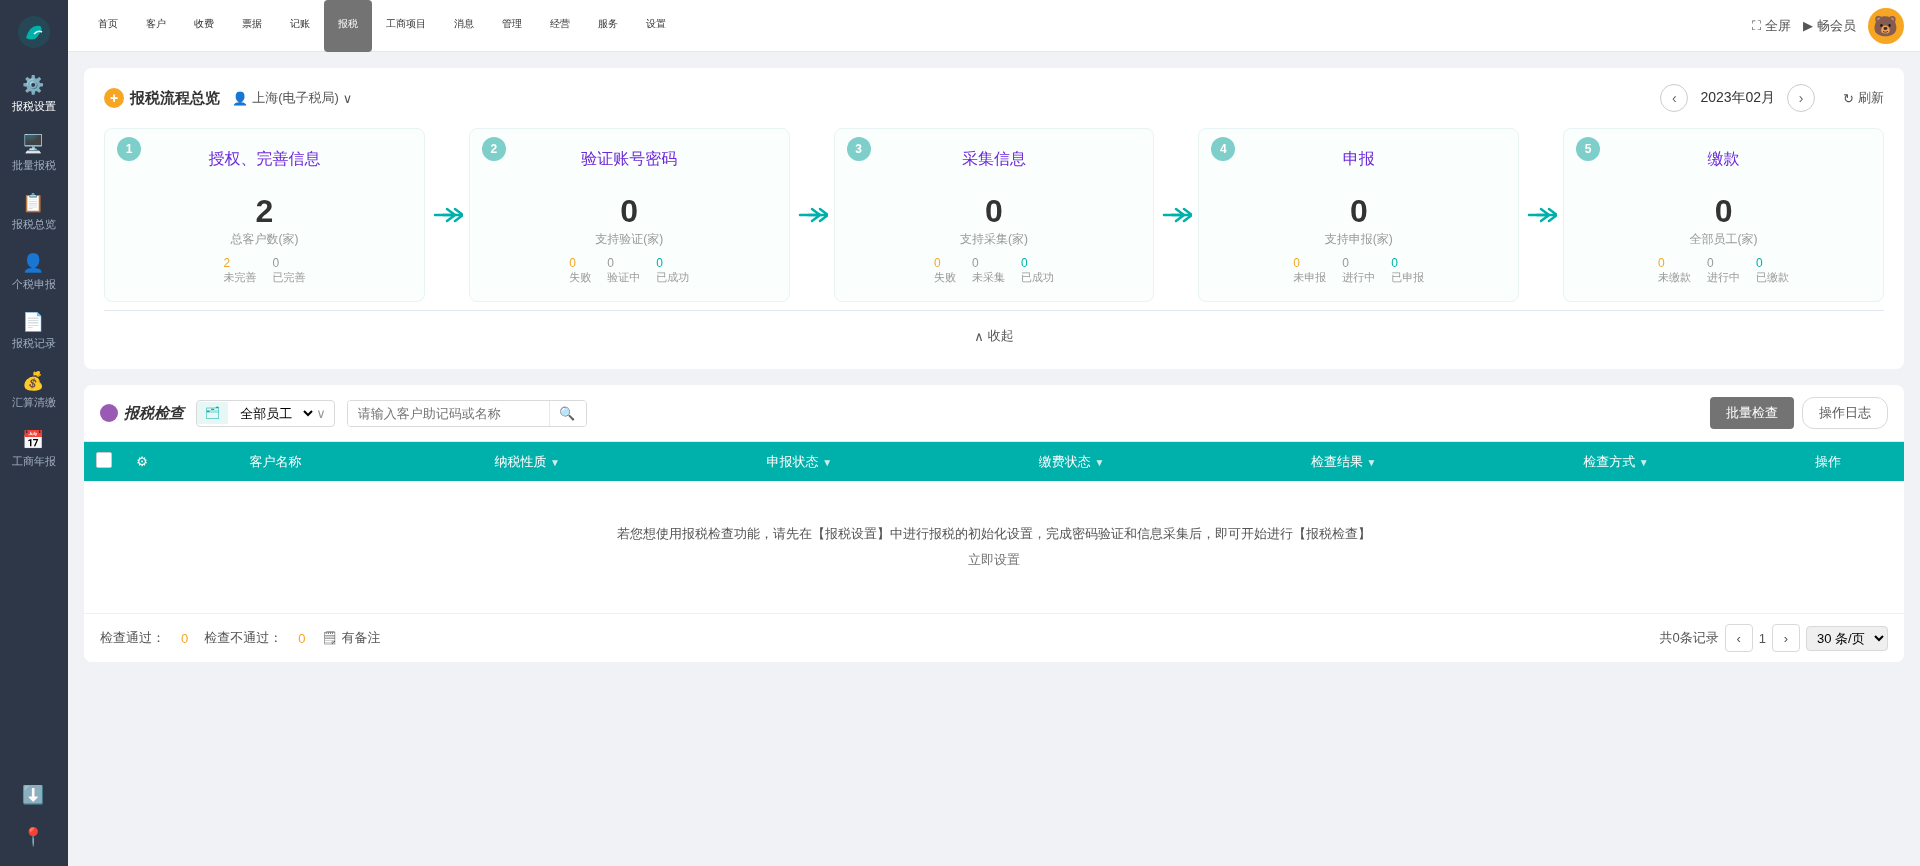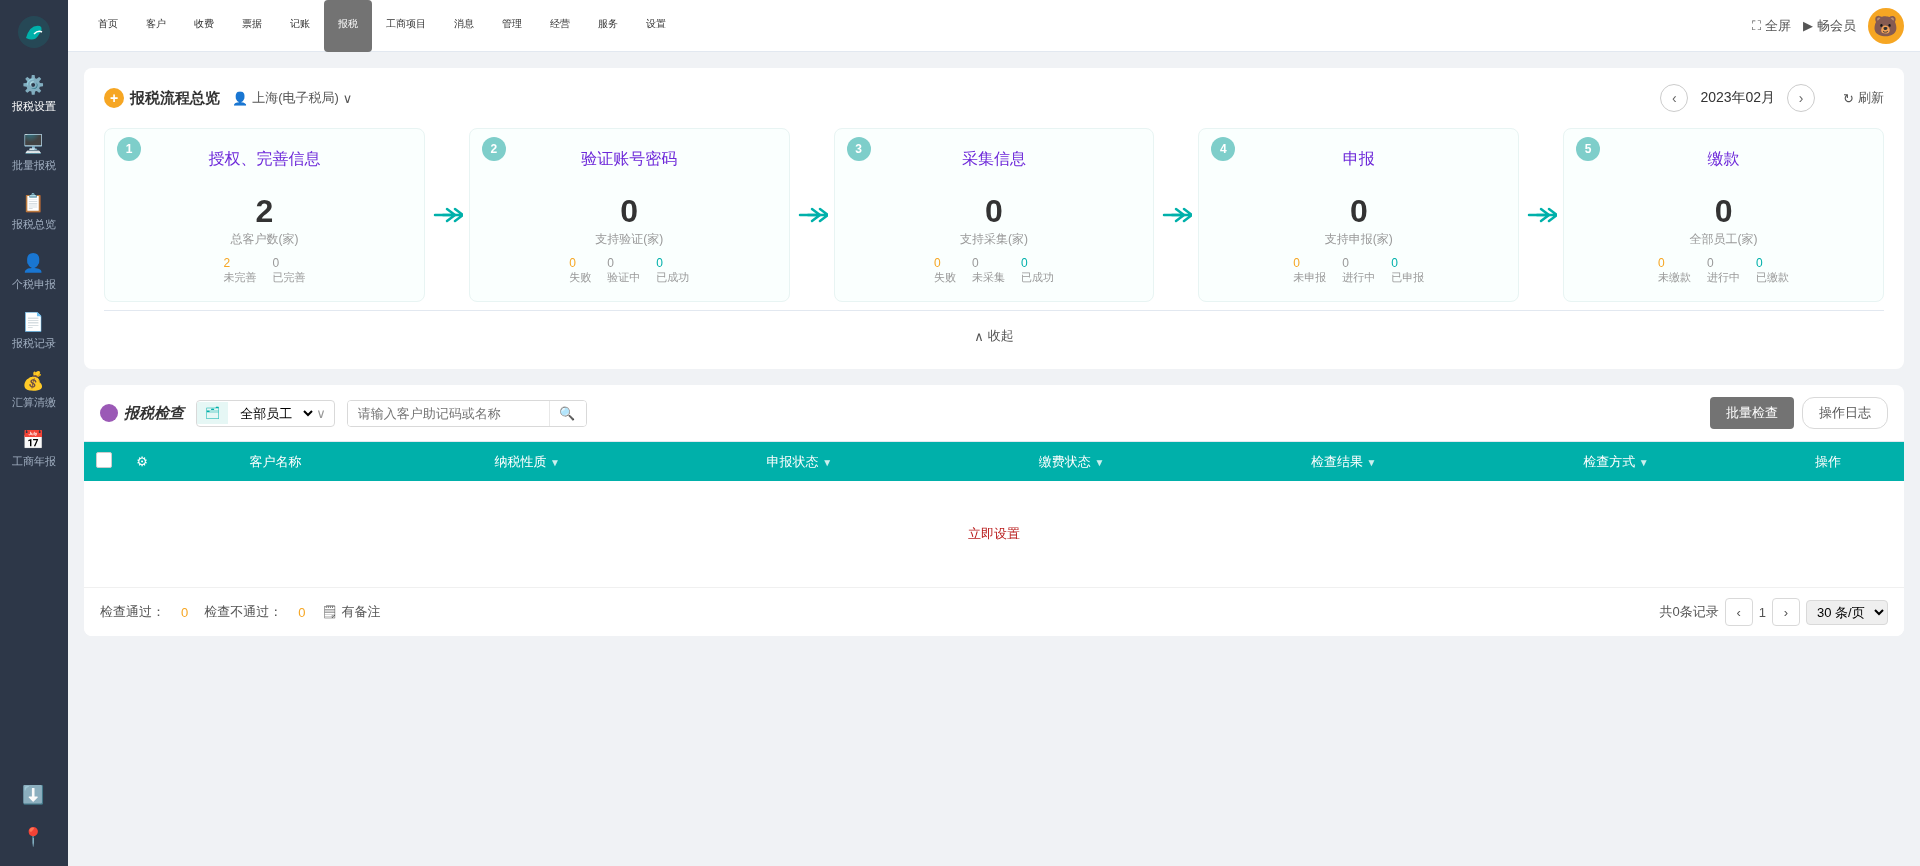--- a/index.html
+++ b/index.html
@@ -386,21 +386,21 @@
     .th-checkbox { width: 36px; }
     .th-setting { width: 36px; }
 
     .empty-state {
       text-align: center;
       padding: 40px 20px;
       color: #555;
       font-size: 13px;
       line-height: 2;
     }
-    .empty-state .link { color: #b91c1c; cursor: pointer; }
+    .empty-state .link { color: #737373; cursor: pointer; }
 
     
     .table-footer {
       display: flex;
       align-items: center;
       padding: 10px 16px;
       border-top: 1px solid #f0f0f0;
       font-size: 13px;
       color: #555;
       gap: 16px;
@@ -761,20 +761,21 @@
                 <span class="filter-icon">▼</span>
               </th>
               <th>
                 <span>操作</span>
               </th>
             </tr>
           </thead>
         </table>
 
         <div class="empty-state">
+          <div>若您想使用报税检查功能，请先在【报税设置】中进行报税的初始化设置，完成密码验证和信息采集后，即可开始进行【报税检查】</div>
           <div>
             <span class="link">立即设置</span>
           </div>
         </div>
       </div>
 
       <div class="table-footer">
         <span>检查通过：</span>
         <span class="link">0</span>
         <span>检查不通过：</span>

